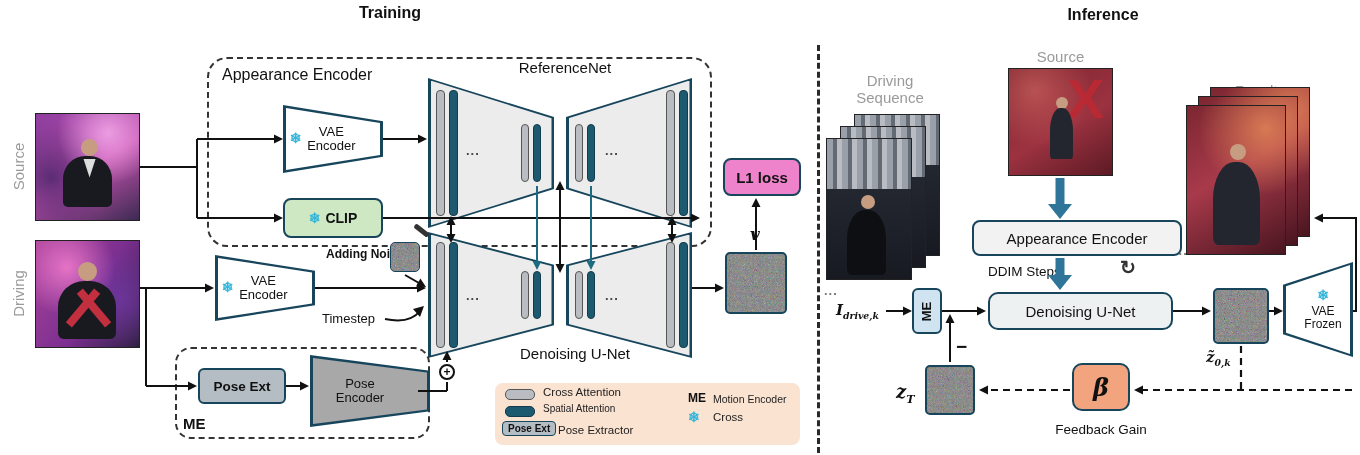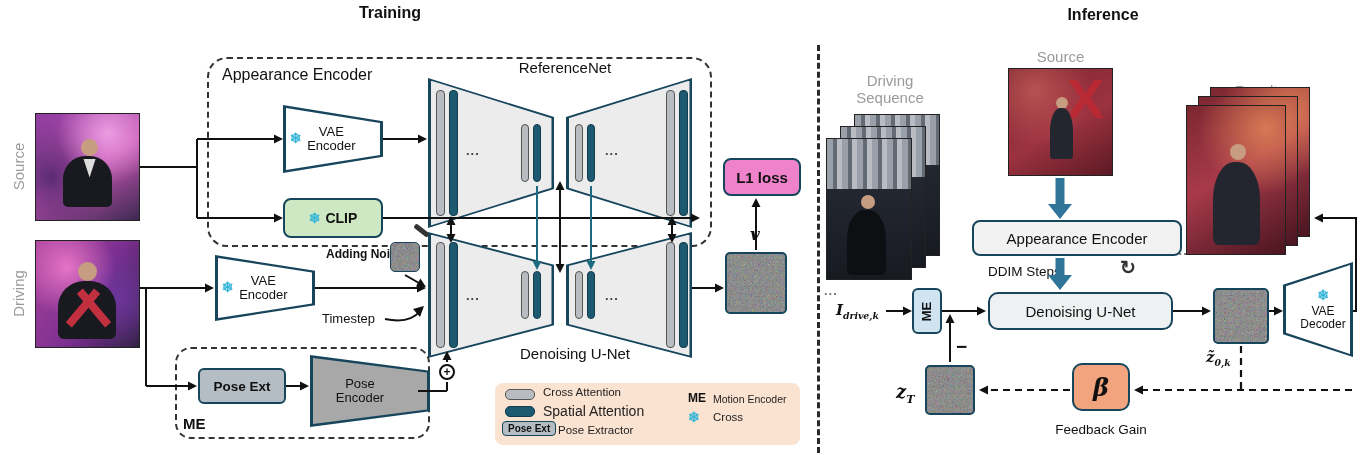--- a/index.html
+++ b/index.html
@@ -161,21 +161,21 @@
     </div>
   </div>
   <div class="abs" style="left:183px;top:415px;font-weight:bold;font-size:15px;color:#111">ME</div>
 
   <div class="abs" style="left:439px;top:364px;width:16px;height:16px;border:2px solid #111;border-radius:50%;display:flex;align-items:center;justify-content:center;font-size:12px;font-weight:bold;color:#111;background:#fff">+</div>
 
   <div class="legend">
     <div class="abs" style="left:10px;top:6px;width:30px;height:11px;background:#b9bdc2;border:1px solid #555;border-radius:5px"></div>
     <div class="abs" style="left:48px;top:3px;font-size:11.5px;color:#222">Cross Attention</div>
     <div class="abs" style="left:10px;top:23px;width:30px;height:11px;background:#1d5a70;border:1px solid #123c4d;border-radius:5px"></div>
-    <div class="abs" style="left:48px;top:20px;font-size:14px;color:#222">Spatial Attention</div>
+    <div class="abs" style="left:48px;top:20px;font-size:10px;color:#222">Spatial Attention</div>
     <div class="abs" style="left:7px;top:38px;background:#b5bdc4;border:1.5px solid #16455c;border-radius:4px;font-size:10px;font-weight:bold;padding:1px 5px;color:#111">Pose Ext</div>
     <div class="abs" style="left:63px;top:41px;font-size:11.5px;color:#222">Pose Extractor</div>
     <div class="abs" style="left:193px;top:8px;font-size:12px;font-weight:bold;color:#111">ME</div>
     <div class="abs" style="left:218px;top:10px;font-size:10.5px;color:#222">Motion Encoder</div>
     <div class="abs snow" style="left:193px;top:26px">❄</div>
     <div class="abs" style="left:218px;top:28px;font-size:11.5px;color:#222">Cross</div>
   </div>
 
   <div class="abs ctr graylbl" style="left:845px;top:72px;width:90px">Driving Sequence</div>
   <div class="photo photo-drive" style="left:854px;top:114px;width:86px;height:142px"></div>
@@ -227,21 +227,21 @@
   </div>
   <div class="mathlbl" style="left:1206px;top:348px;font-size:15px">
     <span>z̃</span><sub>0,k</sub>
   </div>
 
   <div class="abs" style="left:1283px;top:262px;width:70px;height:95px">
     <div class="trap-bg" style="clip-path:polygon(0 24%,100% 0,100% 100%,0 76%);background:#16455c"></div>
     <div class="trap-bg" style="inset:3px;clip-path:polygon(0 24%,100% 0,100% 100%,0 76%);background:#fff"></div>
     <div class="trap-text" style="padding-left:10px;font-size:12px;flex-direction:column;gap:1px">
       <span class="snow">❄</span>
-      <span style="width:46px">VAE Decoder</span>
+      <span style="width:46px">VAE Frozen</span>
     </div>
   </div>
 
   <div class="mathlbl" style="left:896px;top:381px;font-size:18px">
     <span>z</span><sub>T</sub>
   </div>
   <div class="noise" style="left:925px;top:365px;width:50px;height:50px">
     <svg width="100%" height="100%">
         <filter id="nz4">
           <feTurbulence type="turbulence" baseFrequency="0.85" numOctaves="2" seed="41"></feTurbulence>

